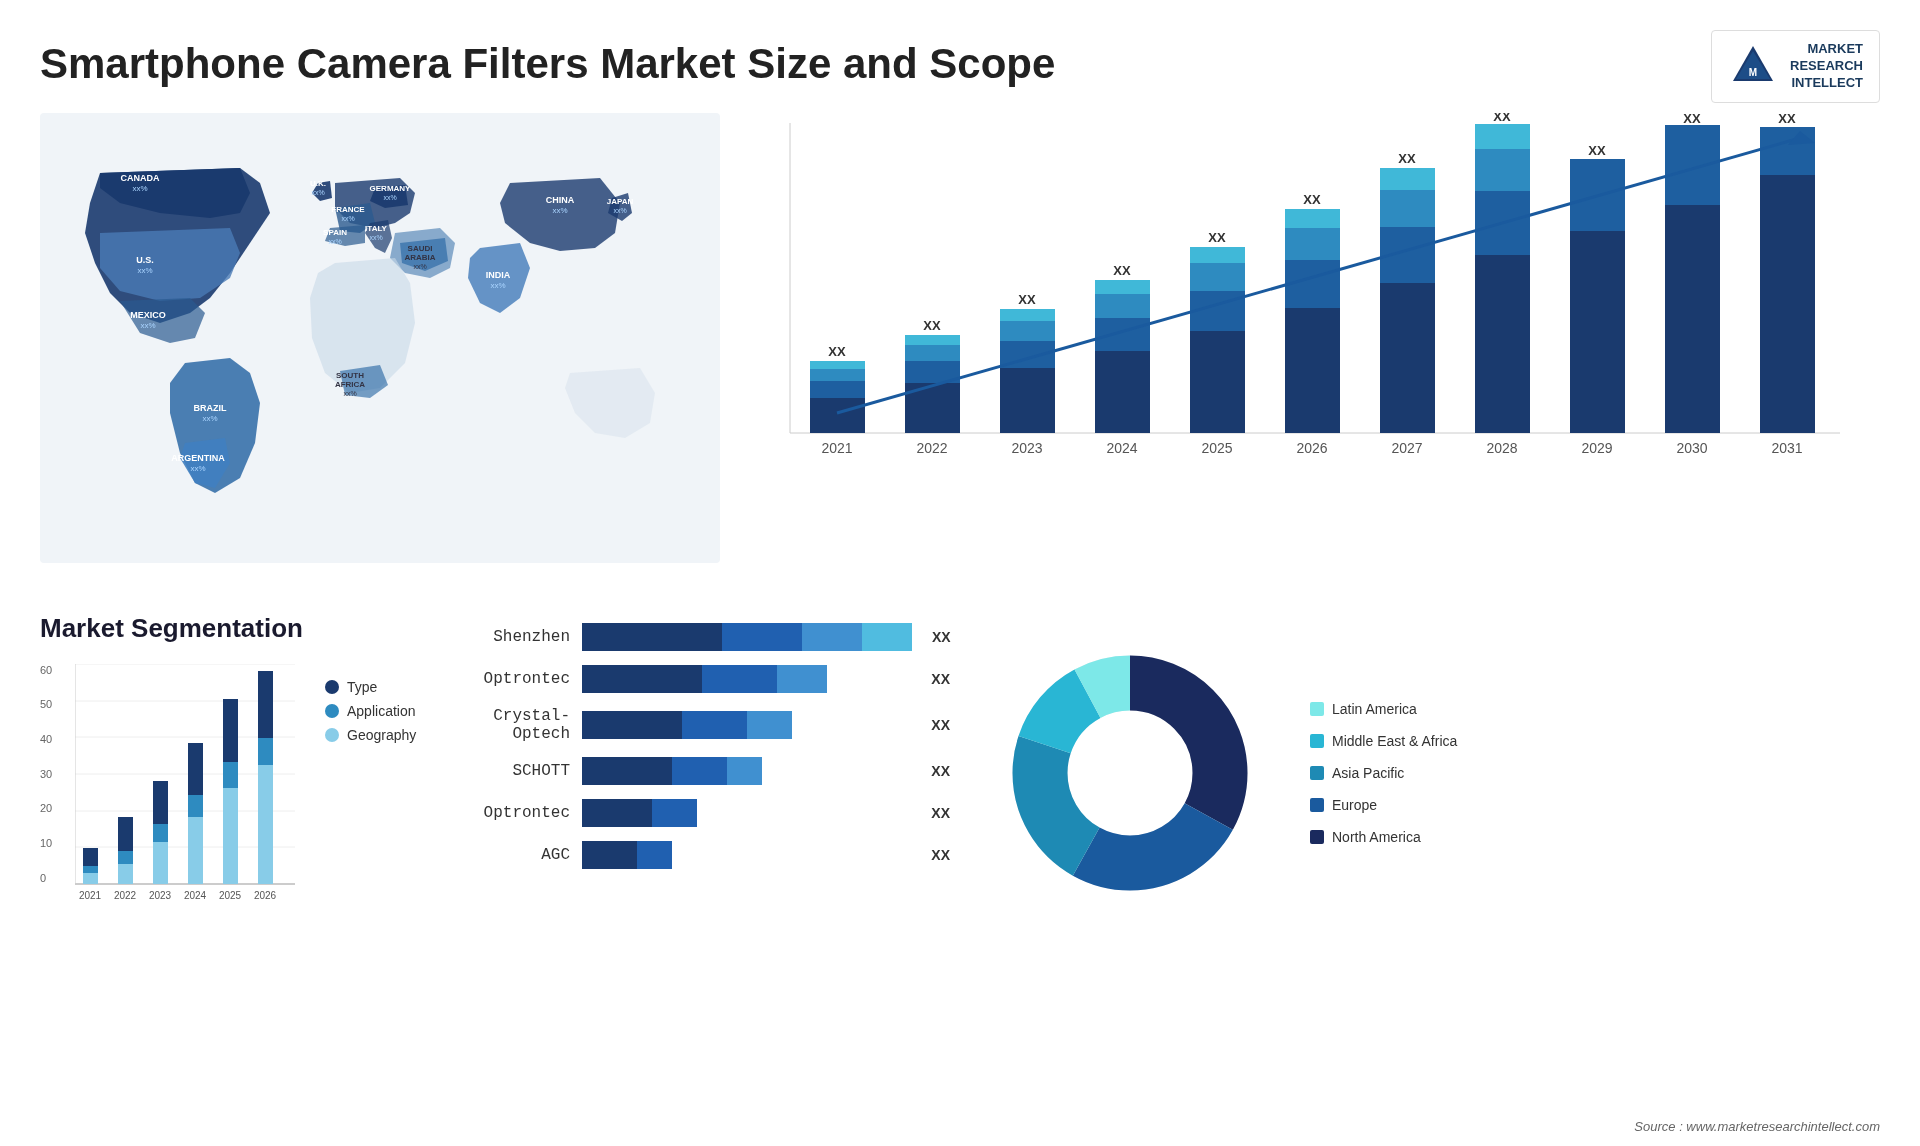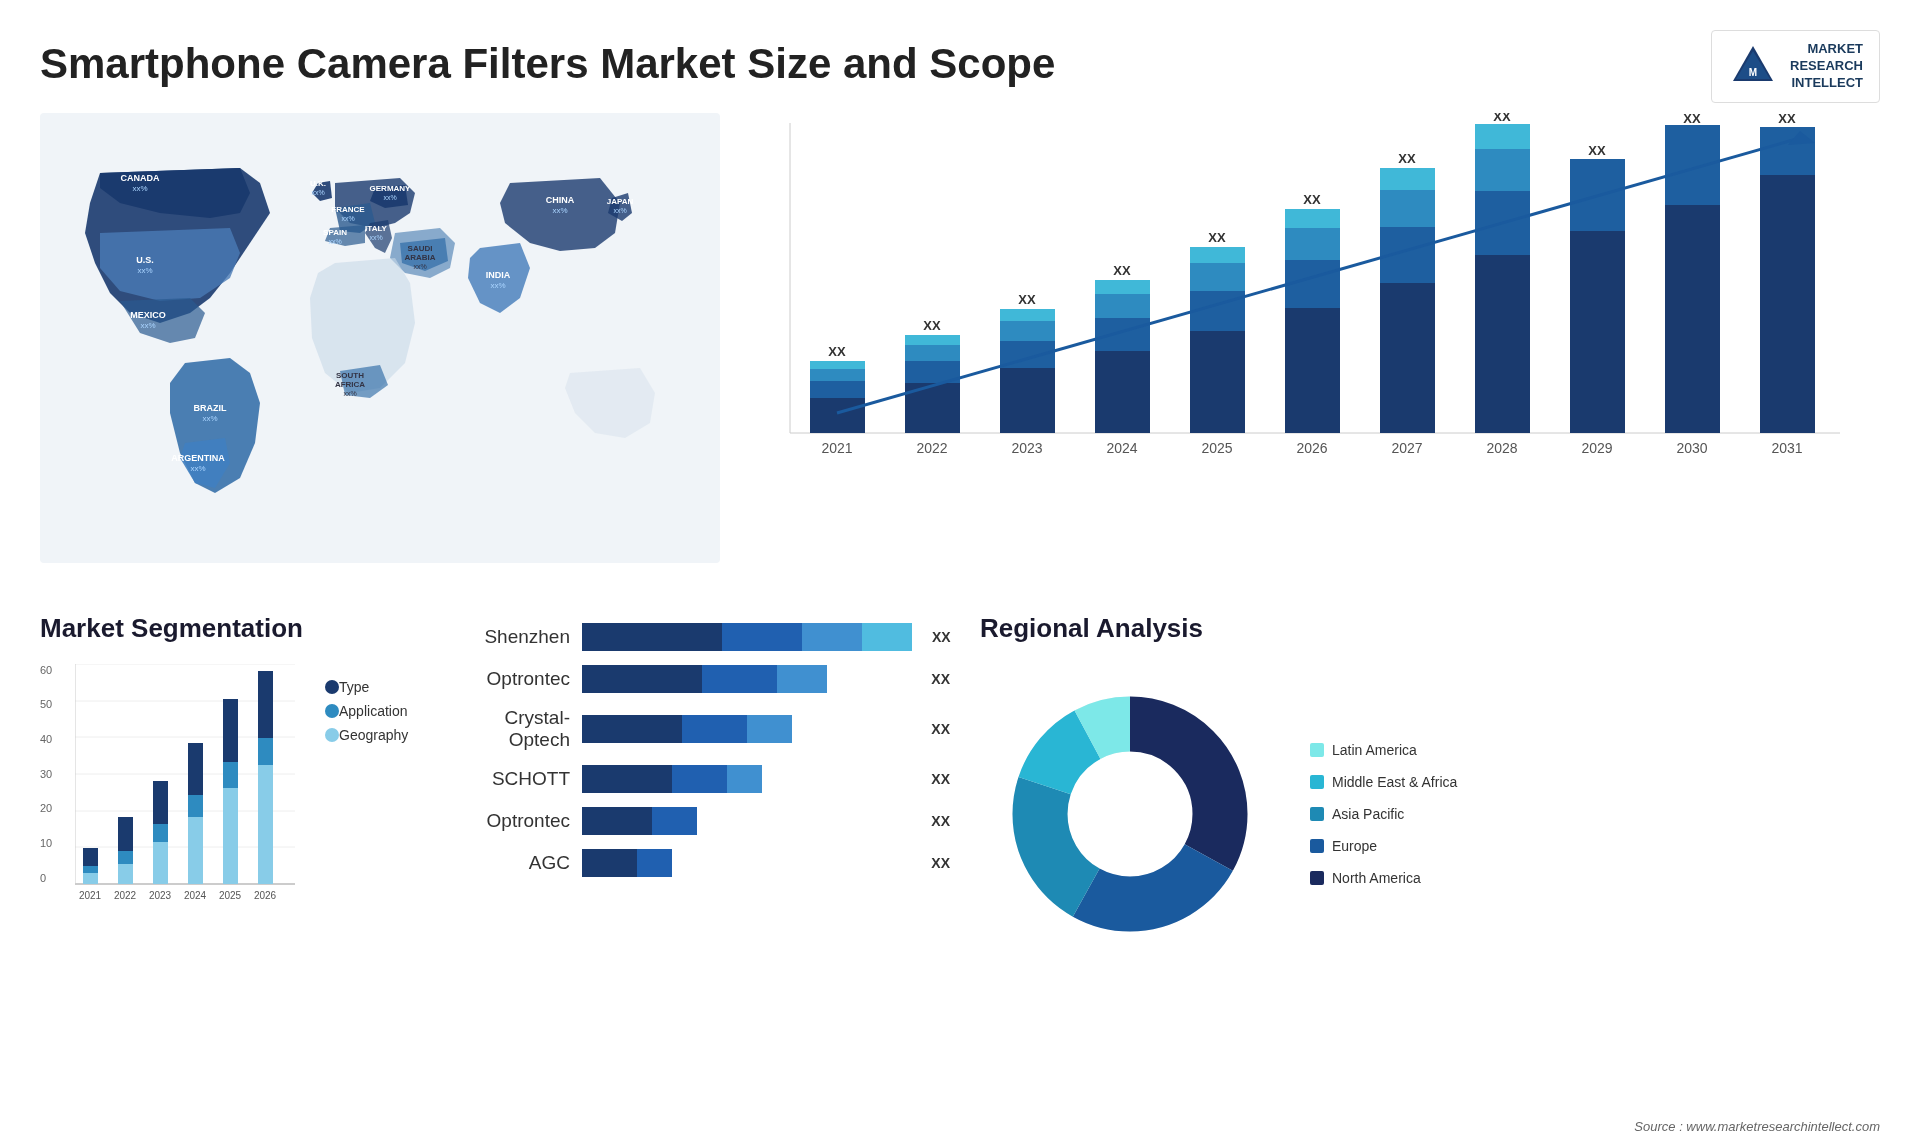--- a/index.html
+++ b/index.html
@@ -97,21 +97,21 @@
     
     .regional-section {
       flex: 1;
     }
     .seg-legend {
       margin-top: 15px;
     }
     .legend-item {
       display: flex;
       align-items: center;
-      gap: 0;
+      gap: 8px;
       margin-bottom: 8px;
       font-size: 14px;
       color: #333;
     }
     .legend-dot {
       width: 14px;
       height: 14px;
       border-radius: 50%;
       flex-shrink: 0;
     }
@@ -121,24 +121,25 @@
       margin-top: 10px;
     }
     .player-row {
       display: flex;
       align-items: center;
       margin-bottom: 14px;
       gap: 12px;
     }
     .player-name {
       width: 120px;
-      font-size: 19px;
+      font-size: 16px;
       color: #333;
       text-align: right;
       flex-shrink: 0;
+      font-family: Liberation Mono, monospace;
     }
     .player-bar-container {
       flex: 1;
       height: 28px;
       display: flex;
     }
     .player-bar-seg1 {
       background: #1a3a6e;
     }
     .player-bar-seg2 {
@@ -550,21 +551,20 @@
           <div class="player-bar-seg1" style="width:55px; height:28px;"></div>
           <div class="player-bar-seg2" style="width:35px; height:28px;"></div>
         </div>
         <span class="player-xx">XX</span>
       </div>
 
     </div>
   </div>
 
   <div class="regional-section">
-    <h2 class="section-title">Regional Analysis</h2>
     <div class="donut-area">
 
       <svg width="300" height="300" viewBox="0 0 300 300">
 
         <circle cx="150" cy="150" r="90" fill="none" stroke="#f0f0f0" stroke-width="55"></circle>
 
         <circle cx="150" cy="150" r="90" fill="none" stroke="#1a2a5e" stroke-width="55" stroke-dasharray="186.6 378.9" stroke-dashoffset="0" transform="rotate(-90 150 150)"></circle>
 
         <circle cx="150" cy="150" r="90" fill="none" stroke="#1a5a9e" stroke-width="55" stroke-dasharray="141.4 424.1" stroke-dashoffset="-186.6" transform="rotate(-90 150 150)"></circle>
 

